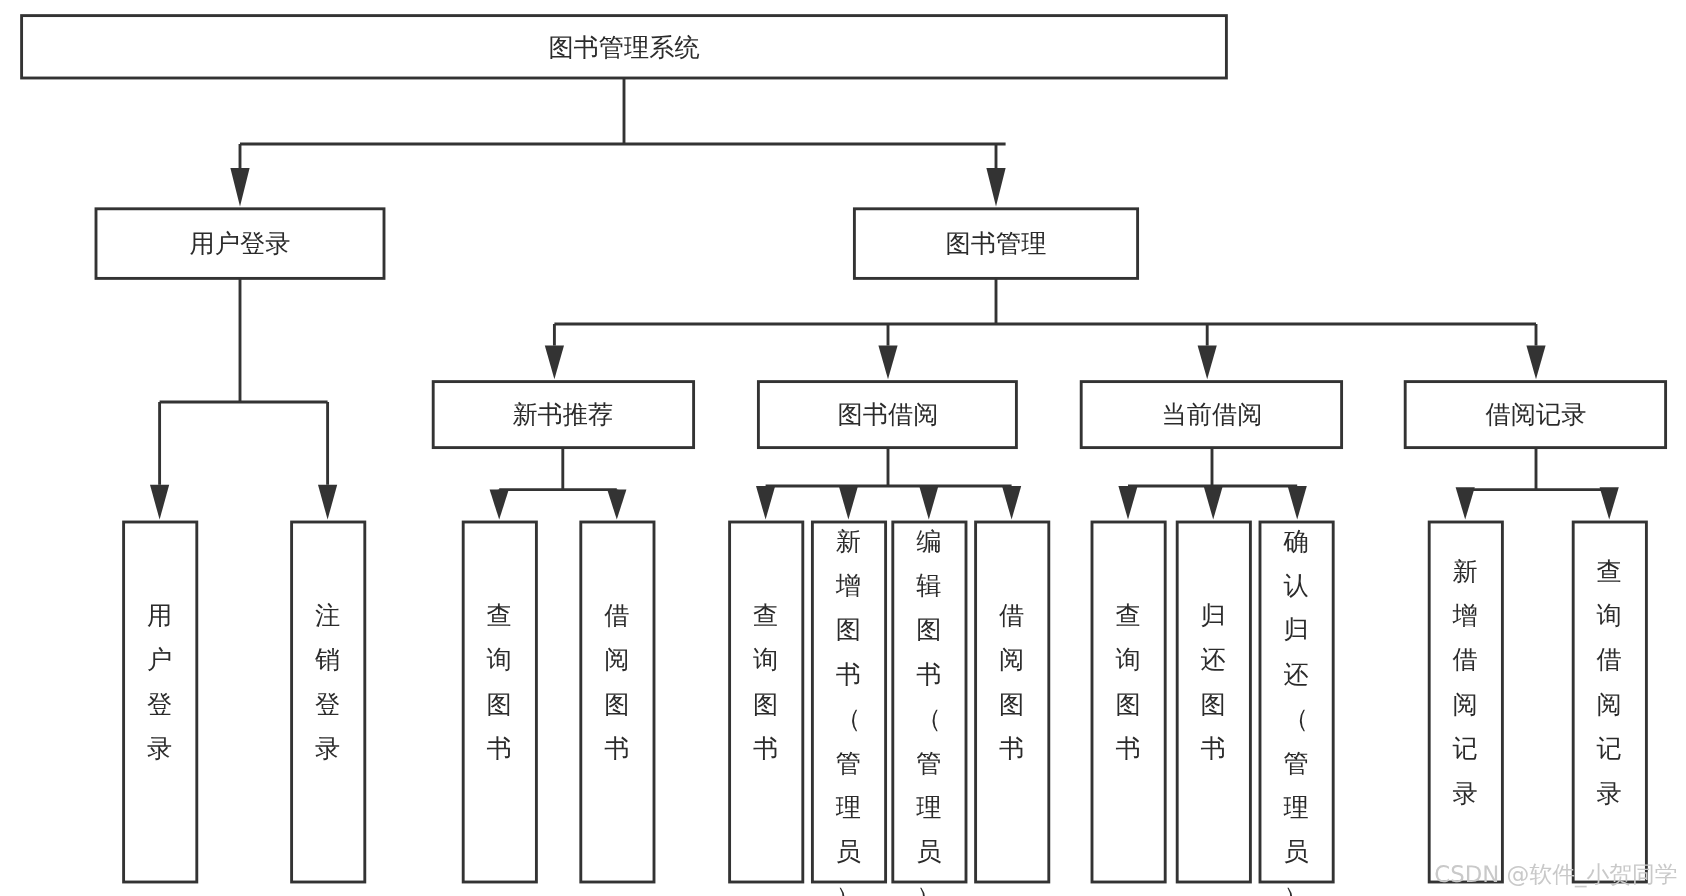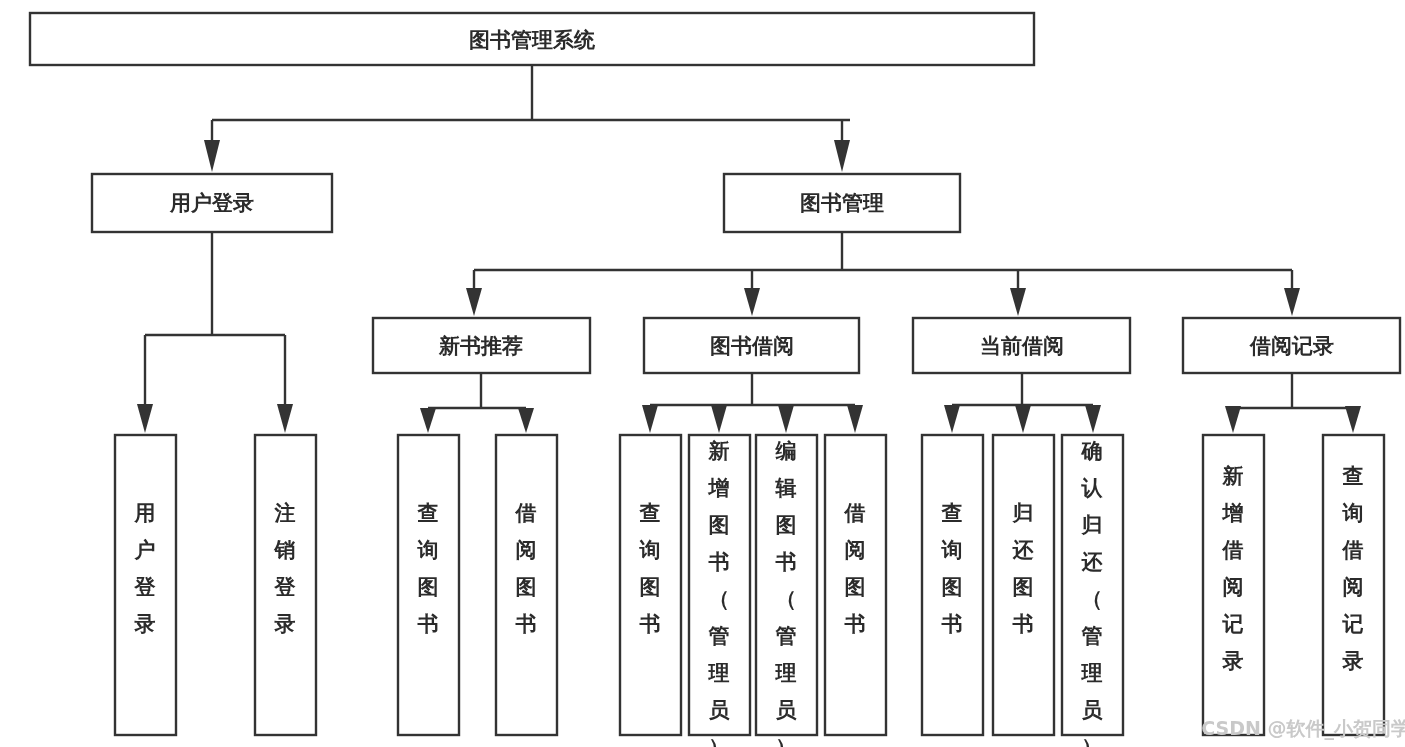--- a/index.html
+++ b/index.html
@@ -10,25 +10,24 @@
   }
   body {
     width: 1405px;
     height: 747px;
     position: relative;
     overflow: hidden;
     font-family: "DejaVu Sans", "Liberation Sans", sans-serif;
   }
   #diagram-root {
     position: absolute;
-    left: 12px;
+    left: 0;
     top: 0;
     width: 1389px;
     height: 747px;
-    font-weight: bold;
   }
   svg.flow {
     display: block;
     width: 1405px;
     height: 747px;
   }
   .node-box {
     fill: #ffffff;
     stroke: #333333;
     stroke-width: 2.4;

